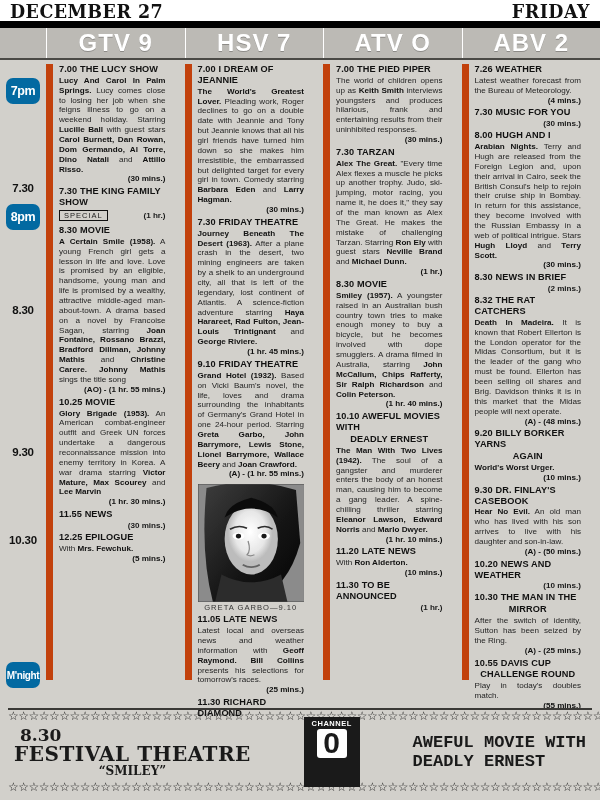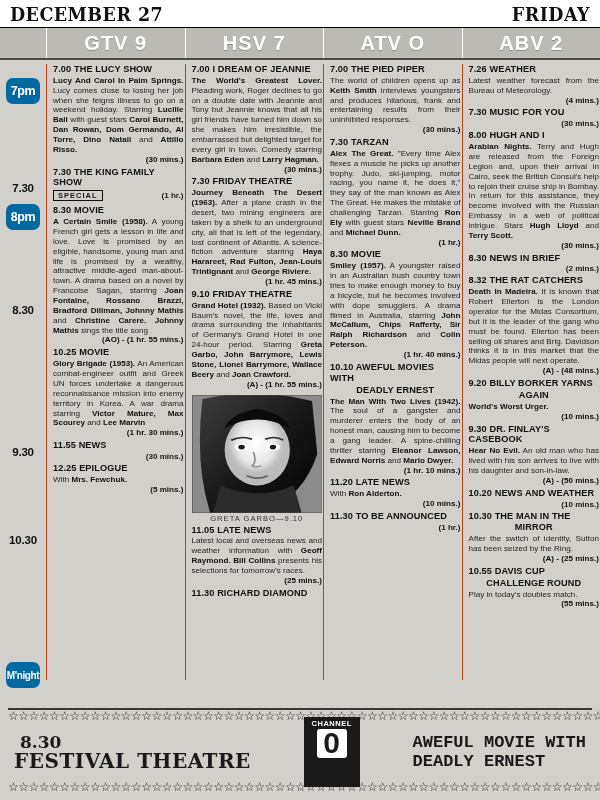--- a/index.html
+++ b/index.html
@@ -11,21 +11,21 @@
     overflow: hidden;
     position: relative;
   }
   .page { width: 600px; height: 800px; position: relative; background: #d2d0cb; }
 
   
   .masthead {
     height: 28px; background: #ffffff;
     display: flex; align-items: center; justify-content: space-between;
     padding: 0 10px;
-    border-bottom: 1px solid #000000;
+    border-bottom: 7px solid #000000;
   }
   .masthead .date, .masthead .day {
     font-family: "DejaVu Serif", serif;
     font-weight: bold;
     font-size: 19px;
     letter-spacing: 0.5px;
     color: #111;
     transform: scaleX(0.92);
     transform-origin: left center;
   }
@@ -33,21 +33,21 @@
 
   
   .chanbar {
     height: 32px; background: #bcbab5;
     display: flex; align-items: stretch;
     border-bottom: 2px solid #4a4945;
   }
   .chanbar .spacer { width: 46px; flex: 0 0 46px; }
   .chan {
     flex: 1 1 0; display: flex; align-items: center; justify-content: center;
-    font-size: 20px; font-weight: bold; color: #ffffff;
+    font-size: 24px; font-weight: bold; color: #ffffff;
     letter-spacing: 1px;
     border-left: 1px solid #ffffff;
     text-shadow: 0 1px 0 rgba(0,0,0,.25);
   }
   .chan:first-of-type { border-left: none; }
 
   
   .grid { display: flex; height: 620px; padding-top: 4px; }
   .timecol {
     width: 46px; flex: 0 0 46px; position: relative;
@@ -58,43 +58,43 @@
   }
   .hourbadge {
     position: absolute; left: 6px; width: 34px; height: 26px;
     background: #0369a1; color: #fff; border-radius: 7px;
     display: flex; align-items: center; justify-content: center;
     font-size: 12.5px; font-weight: bold; letter-spacing: -0.4px;
   }
   .hourbadge.small { font-size: 10px; }
 
   .col {
-    flex: 1 1 0; padding: 0 1px 0 6px;
-    border-left: 1px solid #c2410c;
+    flex: 1 1 0; padding: 0 19px 0 6px;
+    border-left: 7px solid #c2410c;
     position: relative;
   }
   .col:first-of-type { border-left: none; }
 
   .entry { margin-bottom: 2px; }
   .ttl {
     font-size: 9.2px; font-weight: bold; color: #111;
     letter-spacing: 0.1px; line-height: 1.18;
     margin-bottom: 1px;
   }
   .ttl.center { text-align: center; }
   .body {
     font-size: 8.1px; line-height: 1.22; text-align: justify;
     color: #242424; hyphens: auto;
   }
   .body b { font-weight: bold; color: #111; }
   .dur { font-weight: bold; display: block; text-align: right; font-size: 8.1px; }
   .dur.inline { display: inline; text-align: left; }
   .special {
     display: inline-block; border: 1.5px solid #111; padding: 0 4px;
-    font-size: 7.5px; font-weight: bold; letter-spacing: 1px;
+    font-size: 7.5px; font-weight: normal; letter-spacing: 1px;
     margin: 1px 0 2px 0;
   }
   .rowline { display: flex; justify-content: space-between; align-items: baseline; }
 
   
   .photo-wrap { padding: 3px 0 0 0; }
   .photo {
     width: 100%; height: 118px; display: block;
     filter: grayscale(1) contrast(1.15);
   }
@@ -318,20 +318,21 @@
       </div>
   </div>
 
   <div class="footer">
     <div class="rule"></div>
     <div class="stars" id="stars-top">☆☆☆☆☆☆☆☆☆☆☆☆☆☆☆☆☆☆☆☆☆☆☆☆☆☆☆☆☆☆☆☆☆☆☆☆☆☆☆☆☆☆☆☆☆☆☆☆☆☆☆☆☆☆☆☆☆☆☆☆☆☆☆☆☆☆☆☆☆☆☆☆☆☆☆☆☆☆</div>
     <div class="fbody">
       <div class="fleft">
         <span class="t1">8.30</span>
         <span class="t2">FESTIVAL THEATRE</span>
+        <span class="t3">“SMILEY”</span>
       </div>
       <div class="chanlogo">
         <span class="cw">CHANNEL</span>
         <span class="cz">0</span>
       </div>
       <div class="fright">
         <div>AWEFUL MOVIE WITH</div>
         <div>DEADLY ERNEST</div>
       </div>
     </div>

